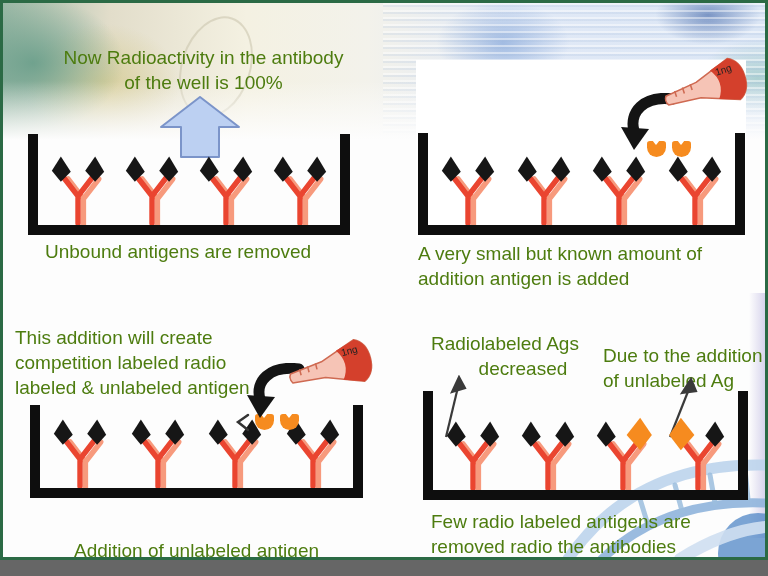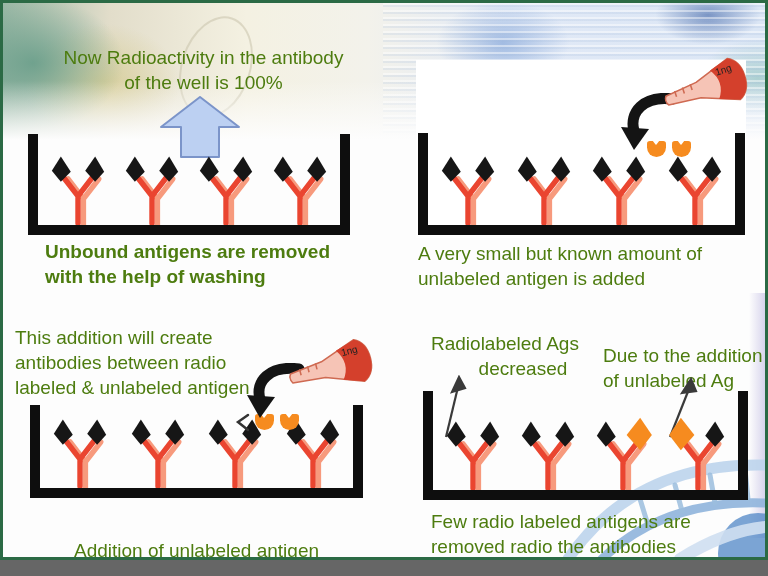--- a/index.html
+++ b/index.html
@@ -134,23 +134,22 @@
       <svg class="ab" viewBox="0 0 64 82">
     <g fill="none" stroke-linecap="round" stroke-linejoin="round" stroke-width="6">
       <path d="M32 80 V50 M32 50 L15 28 M32 50 L49 28" stroke="#f79a7d" transform="translate(6,3)"></path>
       <path d="M32 80 V50 M32 50 L15 28 M32 50 L49 28" stroke="#ea4530"></path>
     </g>
     <polygon points="13,6 24,23 13,34 3,22" fill="#161616"></polygon>
     <polygon points="51,6 61,23 51,34 40,22" fill="#161616"></polygon>
   </svg>
     </div>
 
-  <div class="txt" style="left:42px;top:236px;font-weight:bold;">
+  <div class="txt" style="left:42px;top:236px;">
     <div>Unbound antigens are removed</div>
-    <div>with the help of washing</div>
   </div>
 
   <div class="whitebox" style="left:413px;top:57px;width:330px;height:178px;"></div>
 
   <div class="well" style="left:415px;top:130px;width:327px;height:102px;">
       <svg class="ab" viewBox="0 0 64 82">
     <g fill="none" stroke-linecap="round" stroke-linejoin="round" stroke-width="6">
       <path d="M32 80 V50 M32 50 L15 28 M32 50 L49 28" stroke="#f79a7d" transform="translate(6,3)"></path>
       <path d="M32 80 V50 M32 50 L15 28 M32 50 L49 28" stroke="#ea4530"></path>
     </g>
@@ -197,26 +196,26 @@
     <g stroke="#cf6a52" stroke-width="2">
       <line x1="16" y1="22" x2="16" y2="30"></line>
       <line x1="27" y1="21" x2="27" y2="29"></line>
       <line x1="38" y1="20" x2="38" y2="28"></line>
     </g>
     <text x="74" y="20" font-size="13" fill="#222" font-family="Liberation Sans, sans-serif">1ng</text>
   </svg>
 
   <div class="txt" style="left:415px;top:238px;">
     <div>A very small but known amount of</div>
-    <div>unlabeled antigen is added</div>
+    <div>addition antigen is added</div>
   </div>
 
   <div class="txt" style="left:12px;top:322px;">
     <div>This addition will create</div>
-    <div>antibodies between radio</div>
+    <div>competition labeled radio</div>
     <div>labeled &amp; unlabeled antigen</div>
   </div>
 
   <div class="well" style="left:27px;top:402px;width:333px;height:93px;">
       <svg class="ab" viewBox="0 0 64 82">
     <g fill="none" stroke-linecap="round" stroke-linejoin="round" stroke-width="6">
       <path d="M32 80 V50 M32 50 L15 28 M32 50 L49 28" stroke="#f79a7d" transform="translate(6,3)"></path>
       <path d="M32 80 V50 M32 50 L15 28 M32 50 L49 28" stroke="#ea4530"></path>
     </g>
     <polygon points="13,6 24,23 13,34 3,22" fill="#161616"></polygon>

